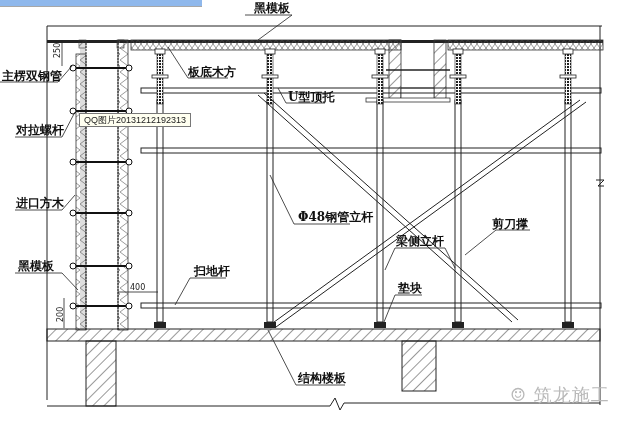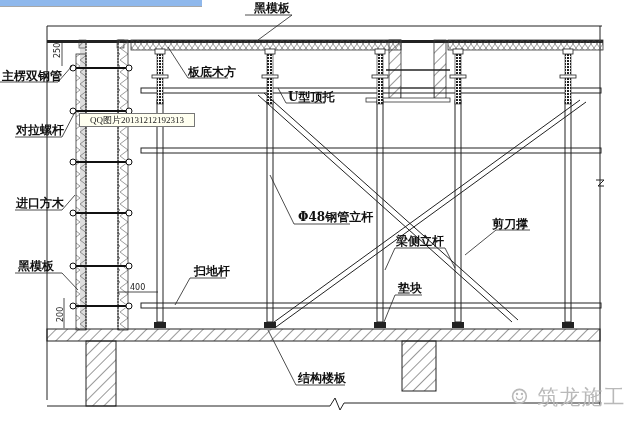--- a/index.html
+++ b/index.html
@@ -1,22 +1,22 @@
 <!DOCTYPE html>
 <html><head>
   <meta charset="utf-8">
   <style>
     html, body { margin: 0; padding: 0; background: #ffffff; }
     body { width: 640px; height: 429px; position: relative; overflow: hidden; font-family: "DejaVu Sans", sans-serif; }
     .topbar { position: absolute; left: 0; top: 0; width: 202px; height: 6px; background: #8fb8ec; border-bottom: 1px solid #a7a7a7; }
     svg { position: absolute; left: 0; top: 0; }
     .lbl { font-family: "DejaVu Serif", serif; font-weight: bold; font-size: 12px; fill: #111; }
     .dim { font-family: "DejaVu Sans", sans-serif; font-size: 8px; fill: #222; }
-    .tooltip { position: absolute; left: 79px; top: 113px; height: 12px; padding: 0 10px; background: #fffff0; border: 1px solid #777; font-family: Liberation Serif, serif; font-size: 9px; line-height: 12px; color: #222; white-space: nowrap; }
-    .watermark { position: absolute; left: 510px; top: 383px; font-family: "DejaVu Serif", serif; font-size: 21px; color: #b9b9b9; letter-spacing: 1px; }
+    .tooltip { position: absolute; left: 79px; top: 113px; height: 12px; padding: 0 4px; background: #fffff0; border: 1px solid #777; font-family: Liberation Sans, sans-serif; font-size: 9px; line-height: 12px; color: #222; white-space: nowrap; }
+    .watermark { position: absolute; left: 510px; top: 383px; font-family: "DejaVu Serif", serif; font-size: 18px; color: #b9b9b9; letter-spacing: 1px; }
   </style>
 </head>
 <body>
 
 <div class="topbar"></div>
 
 <svg width="640" height="429" viewBox="0 0 640 429">
   <defs>
     <pattern id="hatch" width="8" height="8" patternUnits="userSpaceOnUse" patternTransform="rotate(45)">
       <line x1="0" y1="0" x2="0" y2="8" stroke="#333" stroke-width="1"></line>

